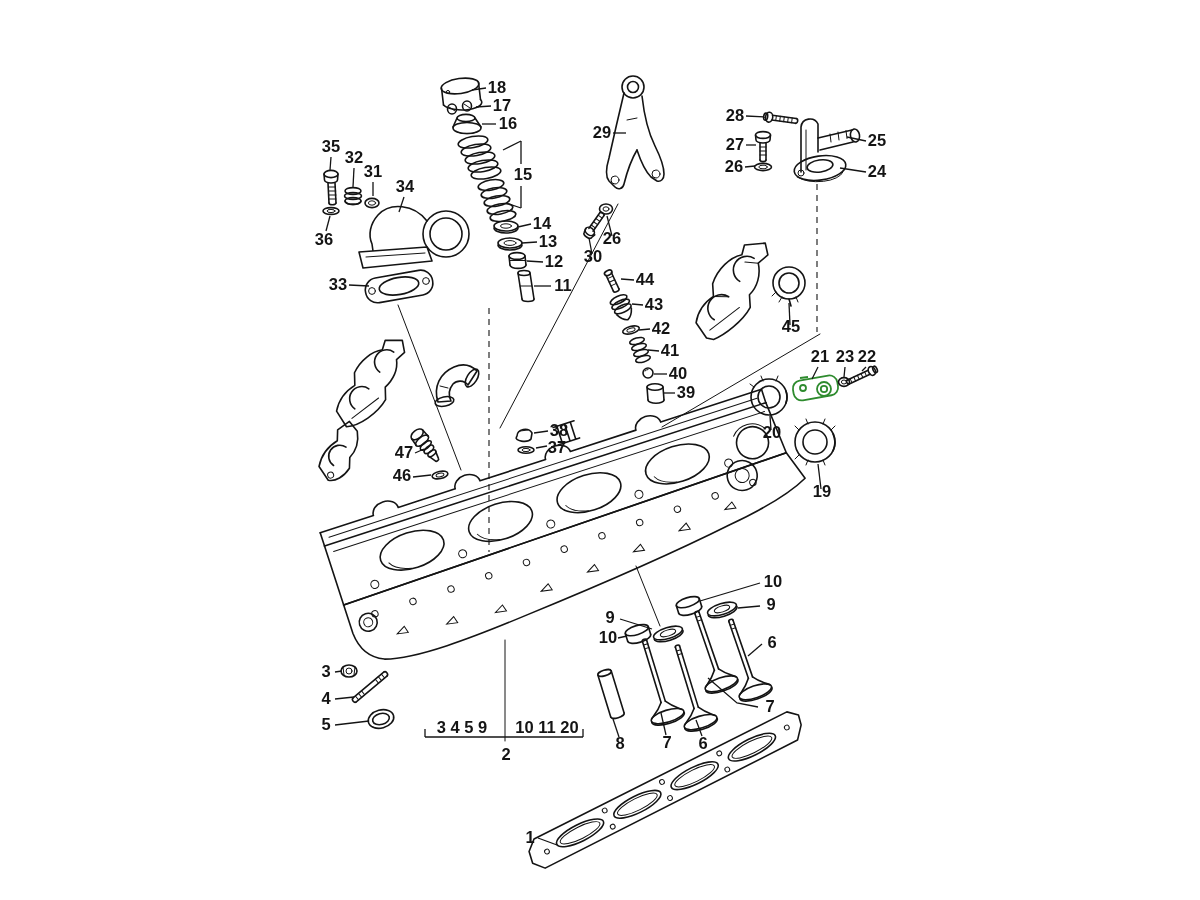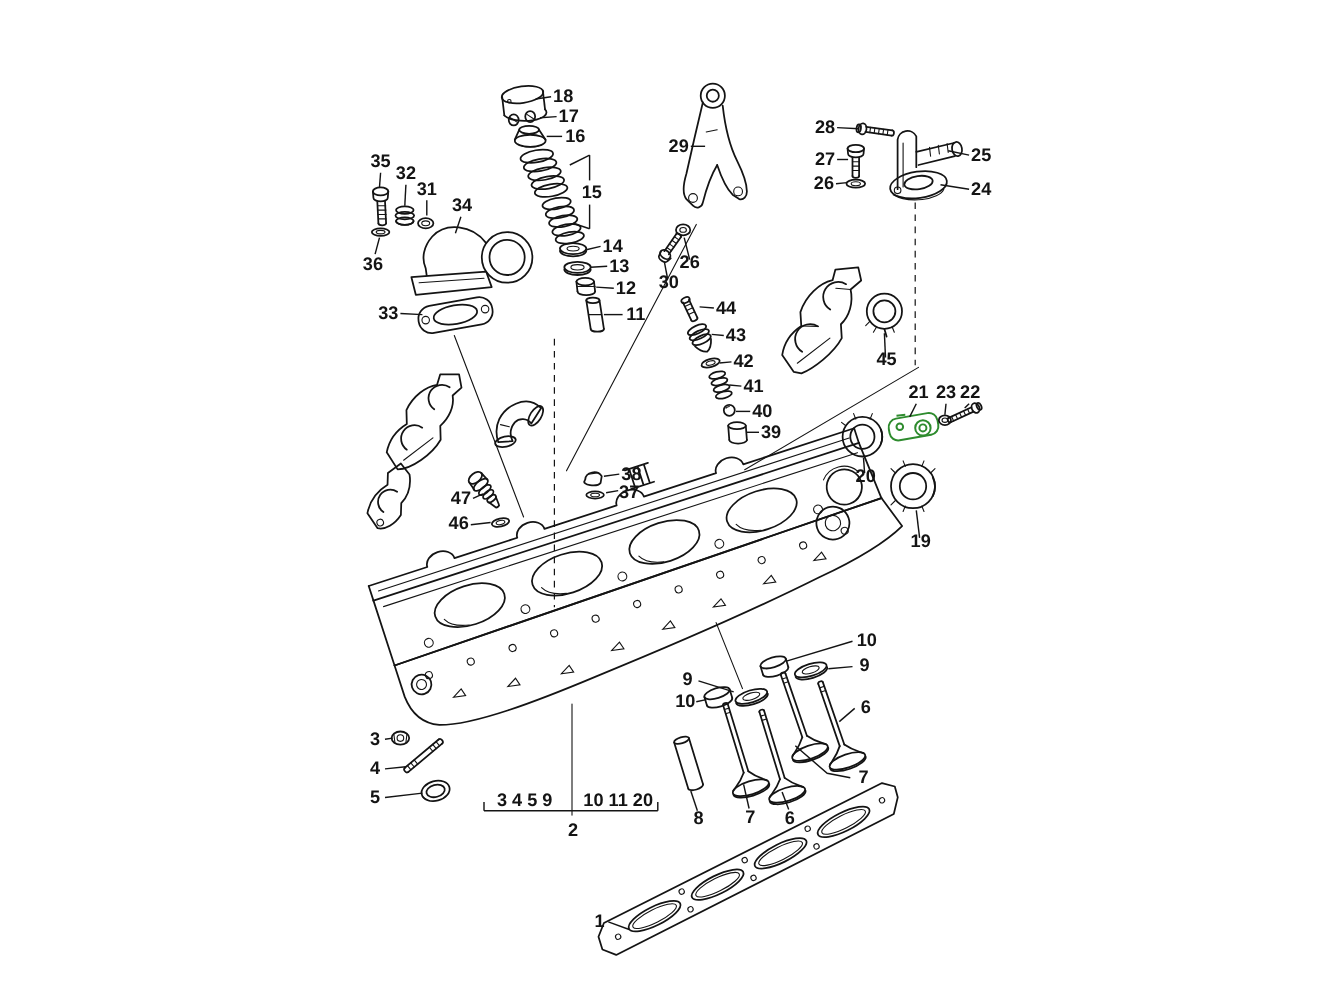--- a/index.html
+++ b/index.html
@@ -1,17 +1,17 @@
 <!DOCTYPE html>
 <html style="--bg: #ffffff; --line: #141414; --hl: #2e8b2e;"><head>
 <meta charset="utf-8">
 <style>
   :root { --bg:#ffffff; --line:#141414; --hl:#2e8b2e; }
   html,body { margin:0; padding:0; background:var(--bg); }
-  .stage { width:991px; height:900px; background:var(--bg); position:relative;padding-left:15px; }
+  .stage { width:991px; height:900px; background:var(--bg); position:relative; }
   svg { display:block; }
   .lbl { font-family:"Liberation Sans", sans-serif; font-size:16.5px; font-weight:700; fill:var(--line); text-anchor:middle; }
   .s  { stroke:var(--line); stroke-width:1.6; fill:none; stroke-linecap:round; stroke-linejoin:round; }
   .sf { stroke:var(--line); stroke-width:1.6; fill:#ffffff; stroke-linejoin:round; }
   .t  { stroke:var(--line); stroke-width:1; fill:none; stroke-linecap:round; }
   .ld { stroke:var(--line); stroke-width:1.3; fill:none; }
   .dash { stroke:var(--line); stroke-width:1.1; fill:none; stroke-dasharray:6 5; }
   .hl { stroke:var(--hl); stroke-width:1.8; fill:none; stroke-linejoin:round; }
 </style>
 </head>

